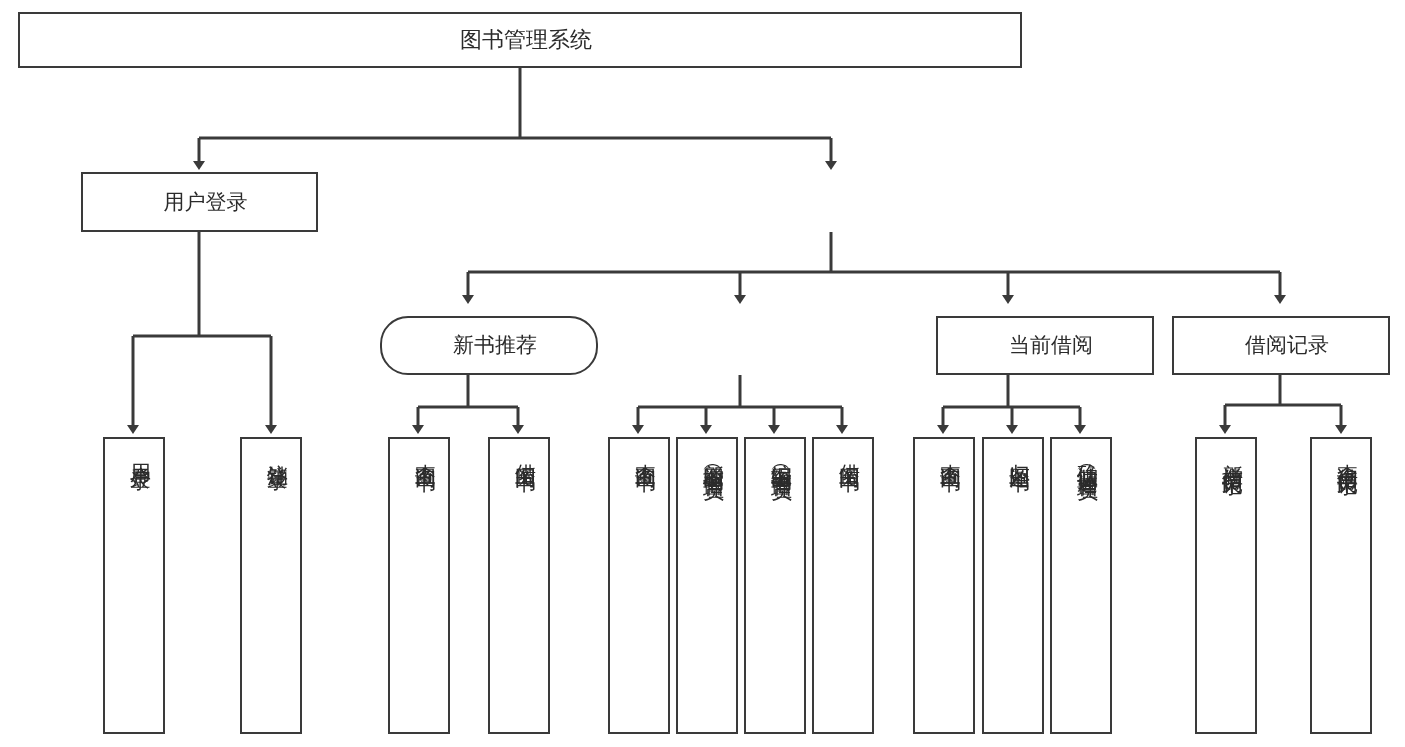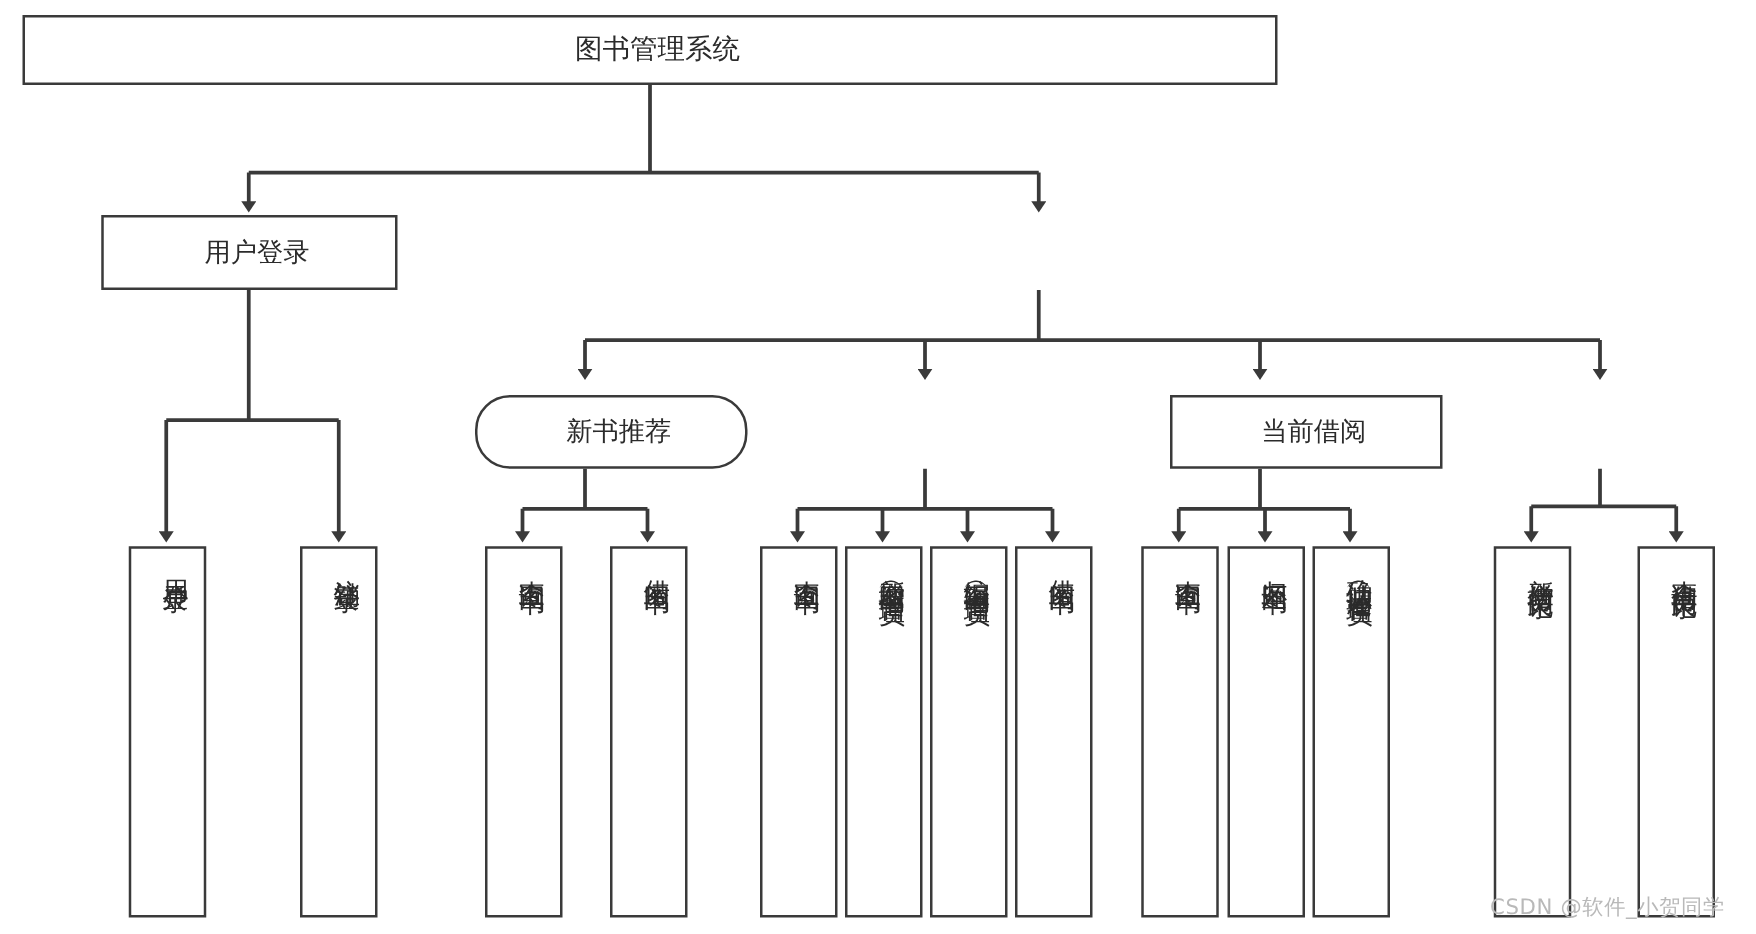--- a/index.html
+++ b/index.html
@@ -125,20 +125,23 @@
   <div class="node h" style="left:81px;top:172px;width:237px;height:60px;">
     <span class="lbl">用户登录</span>
   </div>
 
   <div class="node h" style="left:380px;top:316px;width:218px;height:59px;border-radius:28px;">
     <span class="lbl">新书推荐</span>
   </div>
   <div class="node h" style="left:900px;top:316px;width:218px;height:59px;margin-left:36px;">
     <span class="lbl">当前借阅</span>
   </div>
+  <div class="node h" style="left:1172px;top:316px;width:218px;height:59px;">
+    <span class="lbl">借阅记录</span>
+  </div>
 
   <div class="node v" style="left:103px;top:437px;width:62px;height:297px;">
     <span class="lbl">用户登录</span>
   </div>
   <div class="node v" style="left:240px;top:437px;width:62px;height:297px;">
     <span class="lbl">注销登录</span>
   </div>
 
   <div class="node v" style="left:388px;top:437px;width:62px;height:297px;">
     <span class="lbl">查询图书</span>
@@ -170,15 +173,14 @@
     <span class="lbl">确认归还（管理员）</span>
   </div>
 
   <div class="node v" style="left:1195px;top:437px;width:62px;height:297px;">
     <span class="lbl">新增借阅记录</span>
   </div>
   <div class="node v" style="left:1310px;top:437px;width:62px;height:297px;">
     <span class="lbl">查询借阅记录</span>
   </div>
 
-  <div class="watermark">CSDN @软件_小贺同学</div>
 
 </div>
 
 </body></html>

